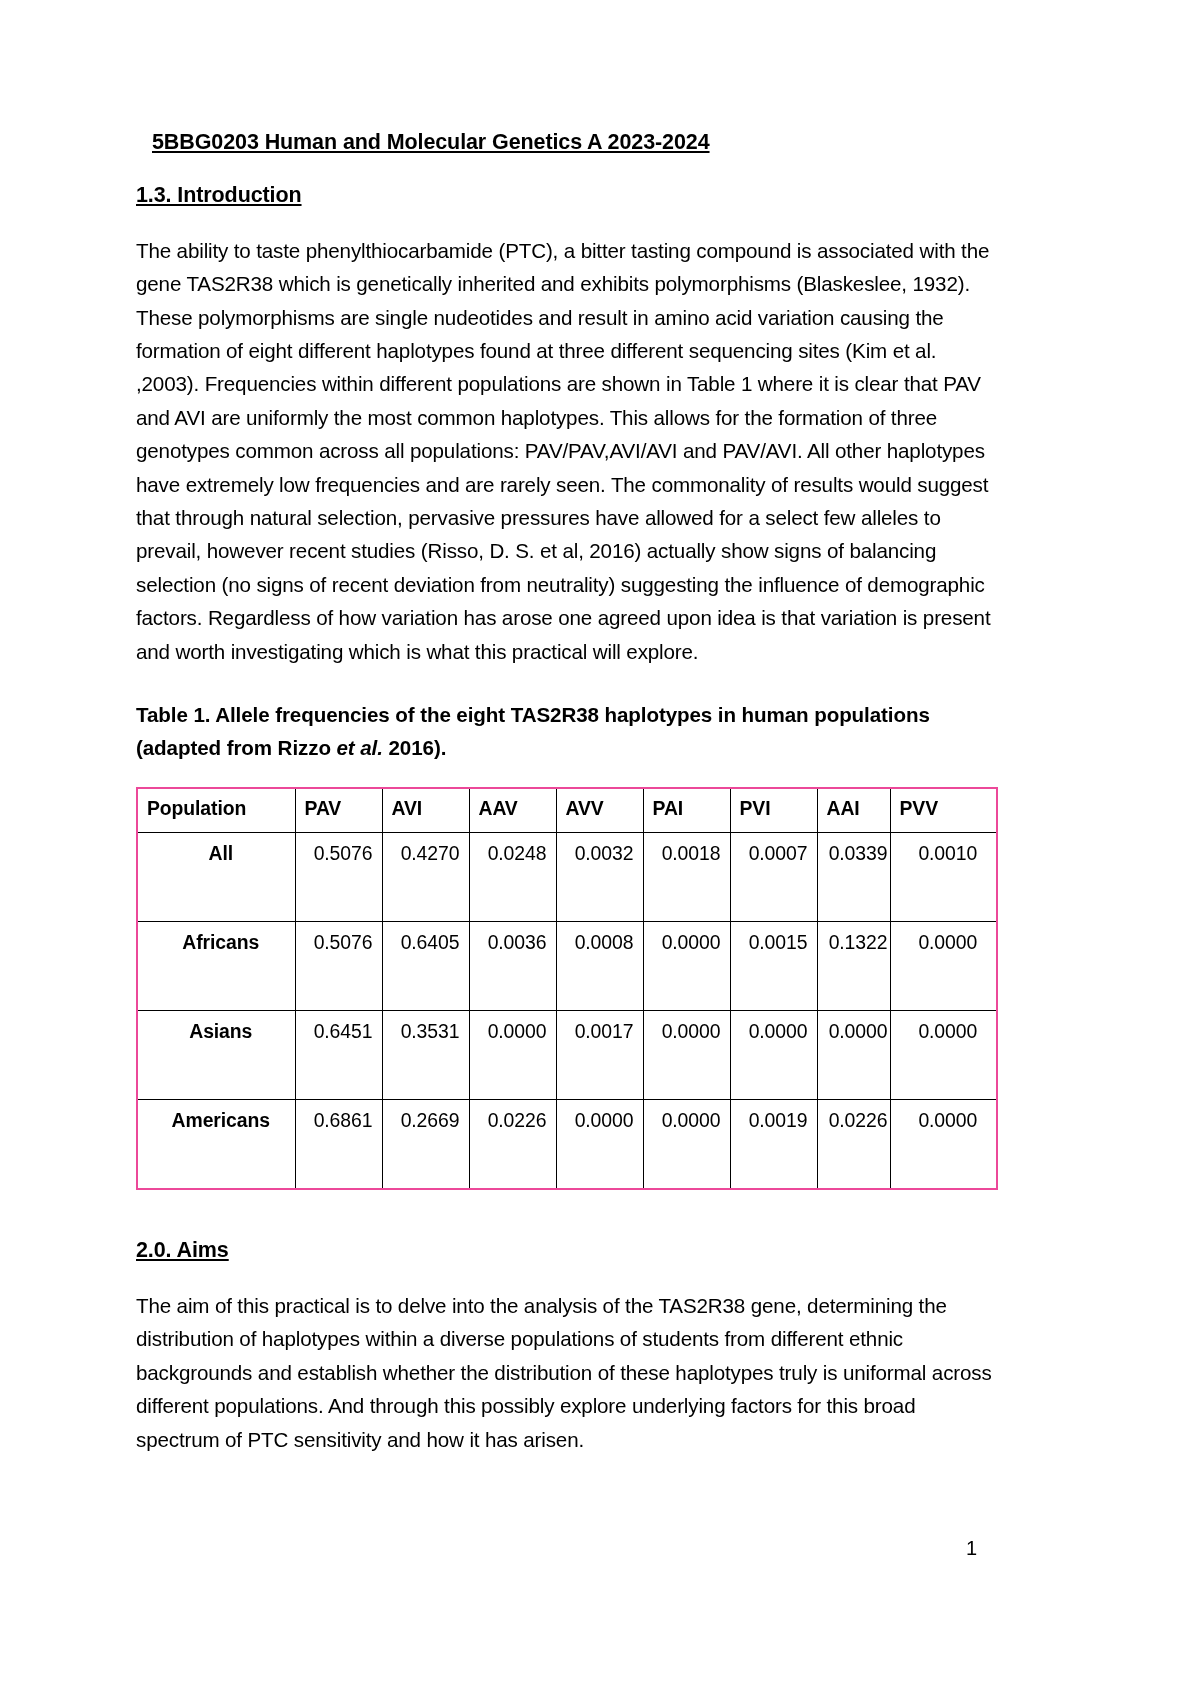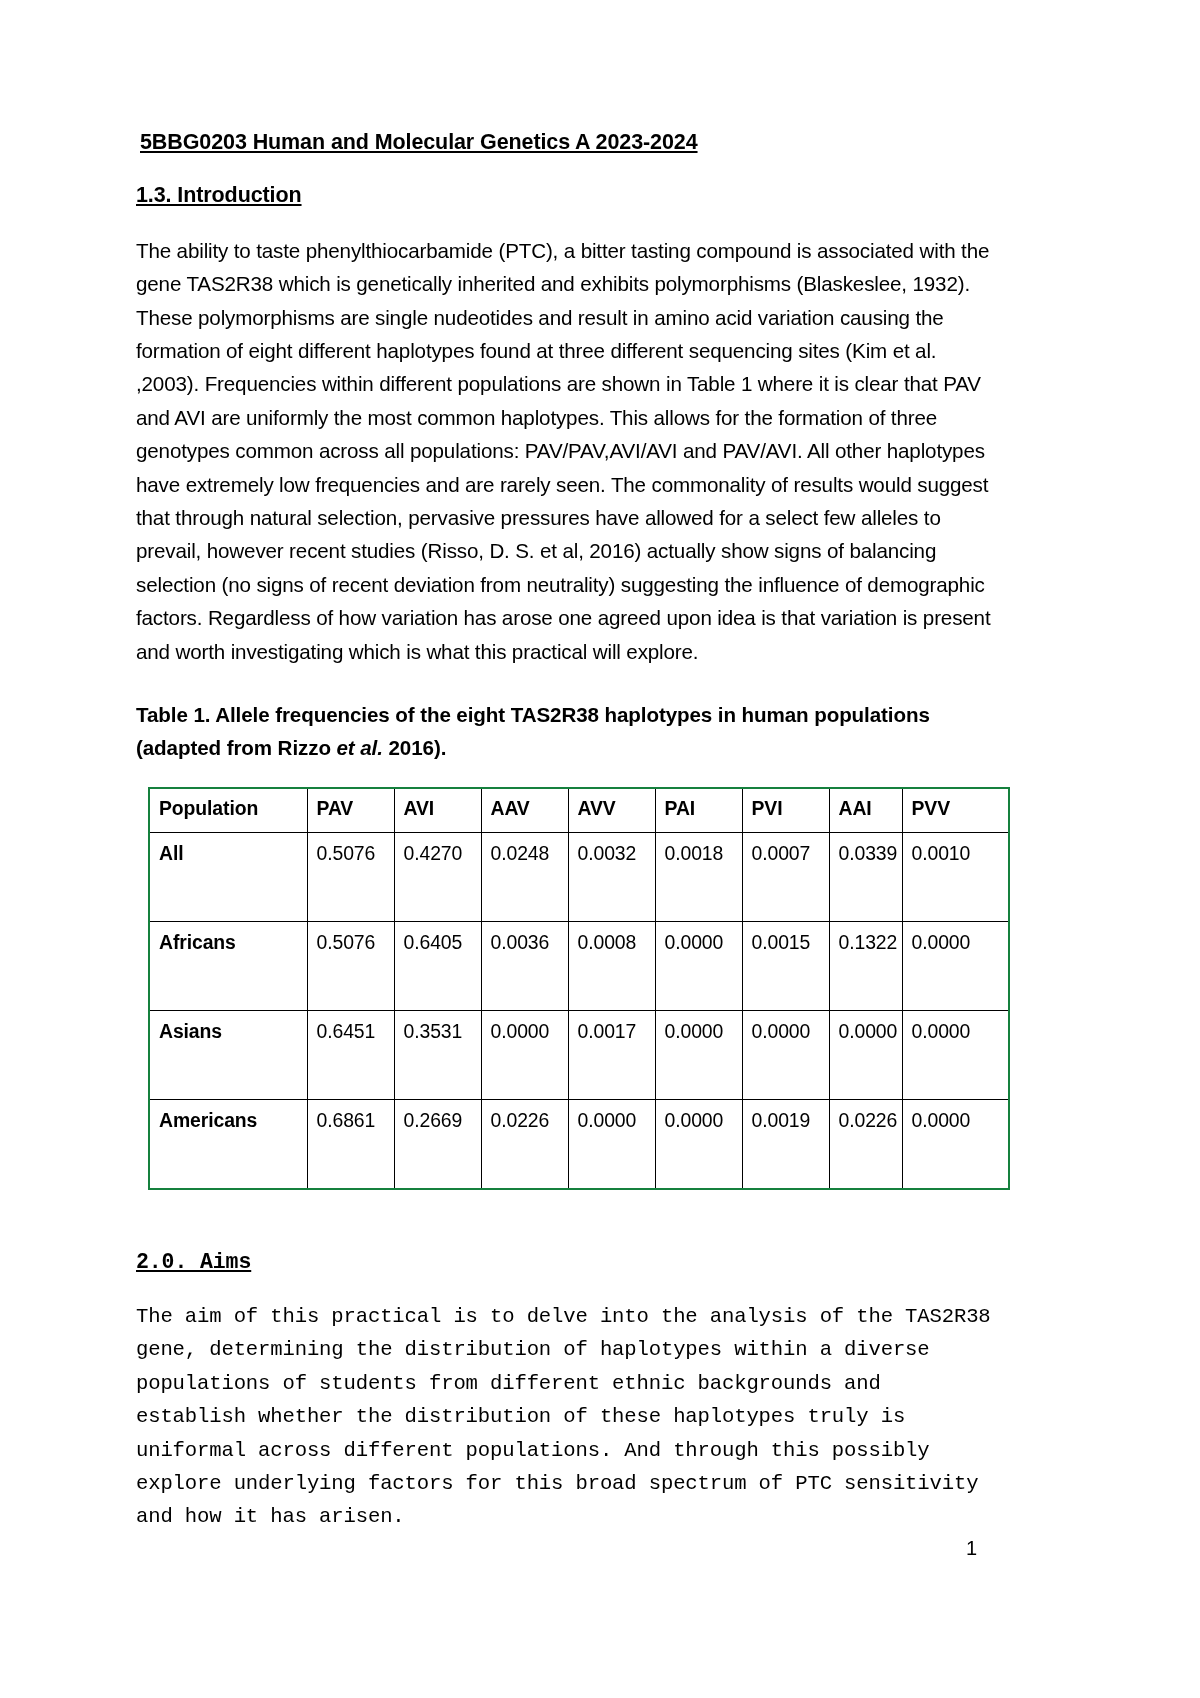--- a/index.html
+++ b/index.html
@@ -20,21 +20,21 @@
     top: 0; left: 0;
     width: 1200px;
     height: 1698px;
     box-sizing: border-box;
     padding: 128px 200px 0 136px;
   }
   .hdr {
     font-size: 21.5px;
     font-weight: bold;
     line-height: 1.34;
-    margin: 0 0 26px 4px;
+    margin: 0 0 26px 16px;
     letter-spacing: -0.1px;
   }
   .hdr span.u {
     text-decoration: underline;
     text-underline-offset: 2px;
   }
   .hdr.tight { margin-bottom: 24px; }
   .section-head {
     font-size: 21.5px;
     font-weight: bold;
@@ -60,46 +60,46 @@
     margin: 0 0 22px 0;
     width: 810px;
     letter-spacing: -0.1px;
   }
   .caption i { font-style: italic; }
 
   table.freq {
     border-collapse: collapse;
     width: 858px;
     table-layout: fixed;
-    margin: 0 0 0 12px;
-    border: 2px solid #15803d;
+    margin: 0 0 0 0;
+    border: 2px solid #ec4899;
   }
   table.freq td, table.freq th {
     border: 1.5px solid #000;
     font-size: 19.4px;
     font-weight: bold;
     text-align: left;
     padding: 6px 0 6px 9px;
     vertical-align: top;
     line-height: 29px;
     letter-spacing: -0.1px;
     word-wrap: break-word;
     overflow-wrap: break-word;
   }
   table.freq th { font-weight: bold; }
   table.freq td.num { font-weight: normal; }
   table.freq td.pop { font-weight: bold; }
-  table.freq tr.data td { height: 76px; }
+  table.freq tr.data td { height: 76px; text-align: center; }
   table.freq tr.head th { height: 33px; padding-top: 5px; padding-bottom: 5px; }
   col.c-pop { width: 158px; }
   col.c-d   { width: 87px; }
   col.c-aai { width: 73px; }
   col.c-pvv { width: 107px; }
 
-  .aims-wrap { margin-top: 60px; font-family: Liberation Mono, monospace; }
+  .aims-wrap { margin-top: 48px; }
 
   .pageno {
     position: absolute;
     left: 966px;
     top: 1537px;
     font-size: 20px;
     font-weight: normal;
   }
 </style>
 </head>

